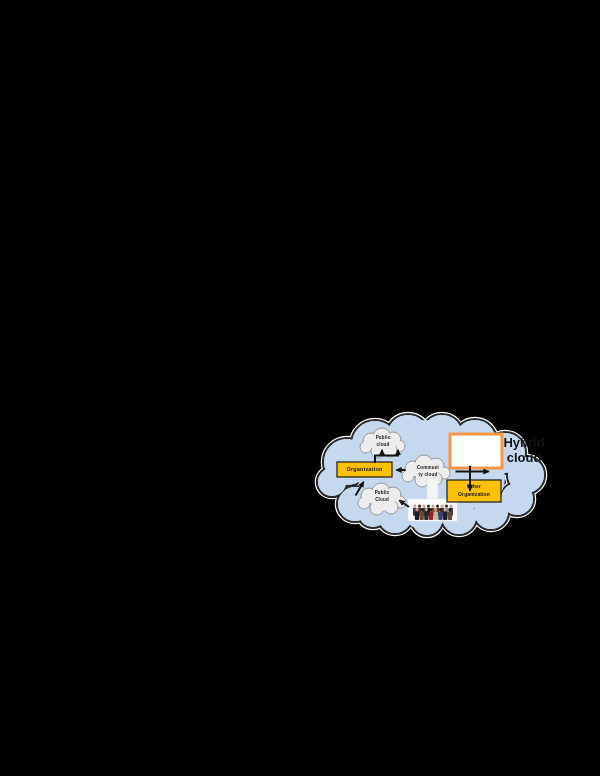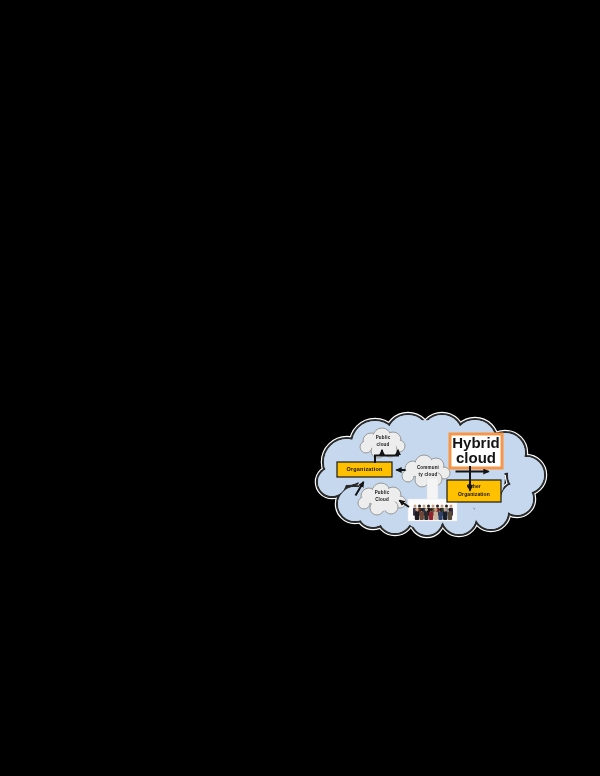--- a/index.html
+++ b/index.html
@@ -5,21 +5,21 @@
   html,body{margin:0;padding:0;}
   body{width:600px;height:776px;background:#000;overflow:hidden;
        font-family:"Liberation Sans",sans-serif;}
   #figure-wrap{position:absolute;left:305px;top:400px;width:255px;height:140px;}
   #figure-wrap svg{position:absolute;left:0;top:0;}
   #arrow-layer{pointer-events:none;}
   .lbl{position:absolute;text-align:center;font-weight:bold;color:#141414;z-index:5;}
   .fs45{font-size:4.5px;line-height:6.5px;letter-spacing:.2px;}
   .fs5 {font-size:5px;line-height:8px;letter-spacing:.1px;}
   .fs55{font-size:5.5px;line-height:15px;letter-spacing:.2px;}
-  .fs95{font-size:15px;line-height:14.5px;}
+  .fs95{font-size:13px;line-height:14.5px;margin-left:48px;}
 </style>
 </head>
 <body>
 
 <div id="figure-wrap">
 
   <svg width="255" height="140" viewBox="0 0 255 140">
 
     <g fill="none" stroke-width="4.5" stroke="#ffffff">
       <circle cx="42" cy="62" r="24"></circle>

